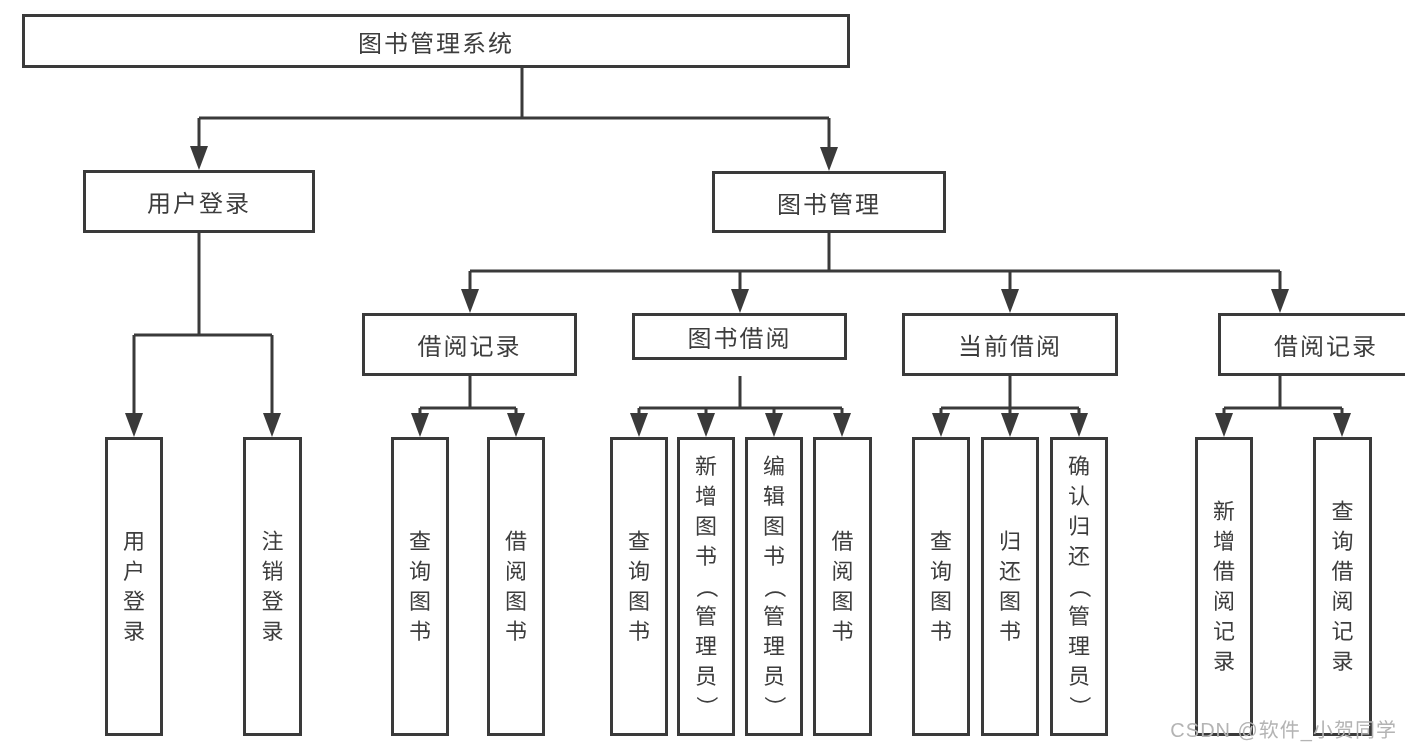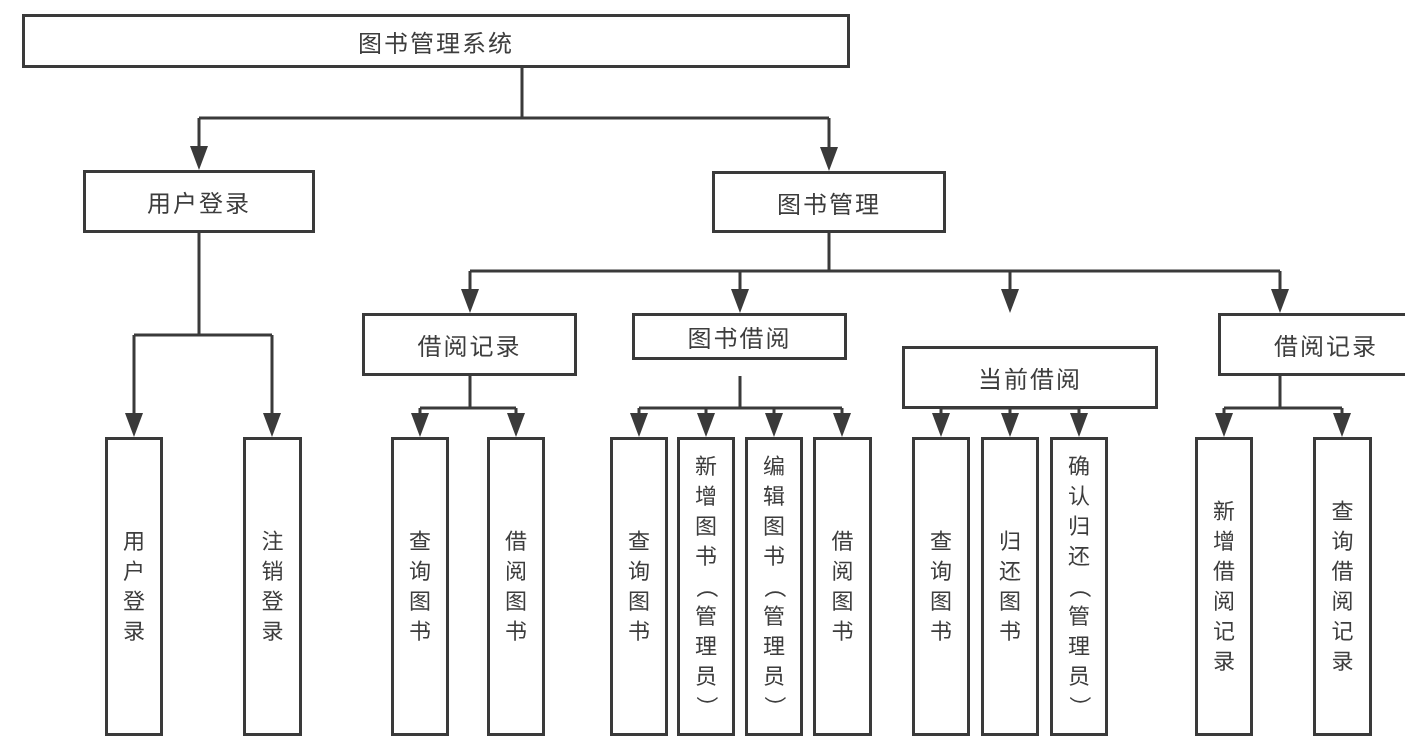--- a/index.html
+++ b/index.html
@@ -72,21 +72,21 @@
   <div class="node" style="left:712px;top:171px;width:234px;height:62px;text-align:right;">
     <span class="hlabel">图书管理</span>
   </div>
 
   <div class="node" style="left:362px;top:313px;width:215px;height:63px;">
     <span class="hlabel">借阅记录</span>
   </div>
   <div class="node" style="left:632px;top:313px;width:215px;height:47px;font-family:Liberation Serif, serif;">
     <span class="hlabel">图书借阅</span>
   </div>
-  <div class="node" style="left:902px;top:313px;width:256px;height:63px;margin-top:33px;">
+  <div class="node" style="left:902px;top:313px;width:216px;height:63px;">
     <span class="hlabel">当前借阅</span>
   </div>
   <div class="node" style="left:1172px;top:313px;width:216px;height:63px;margin-left:46px;">
     <span class="hlabel">借阅记录</span>
   </div>
 
   <div class="node" style="left:105px;top:437px;width:58px;height:299px;">
     <span class="vlabel">
         <span>用</span>
         <span>户</span>
@@ -207,13 +207,14 @@
     <span class="vlabel">
         <span>查</span>
         <span>询</span>
         <span>借</span>
         <span>阅</span>
         <span>记</span>
         <span>录</span>
       </span>
   </div>
 
+  <div class="watermark">CSDN @软件_小贺同学</div>
 </div>
 
 </body></html>

